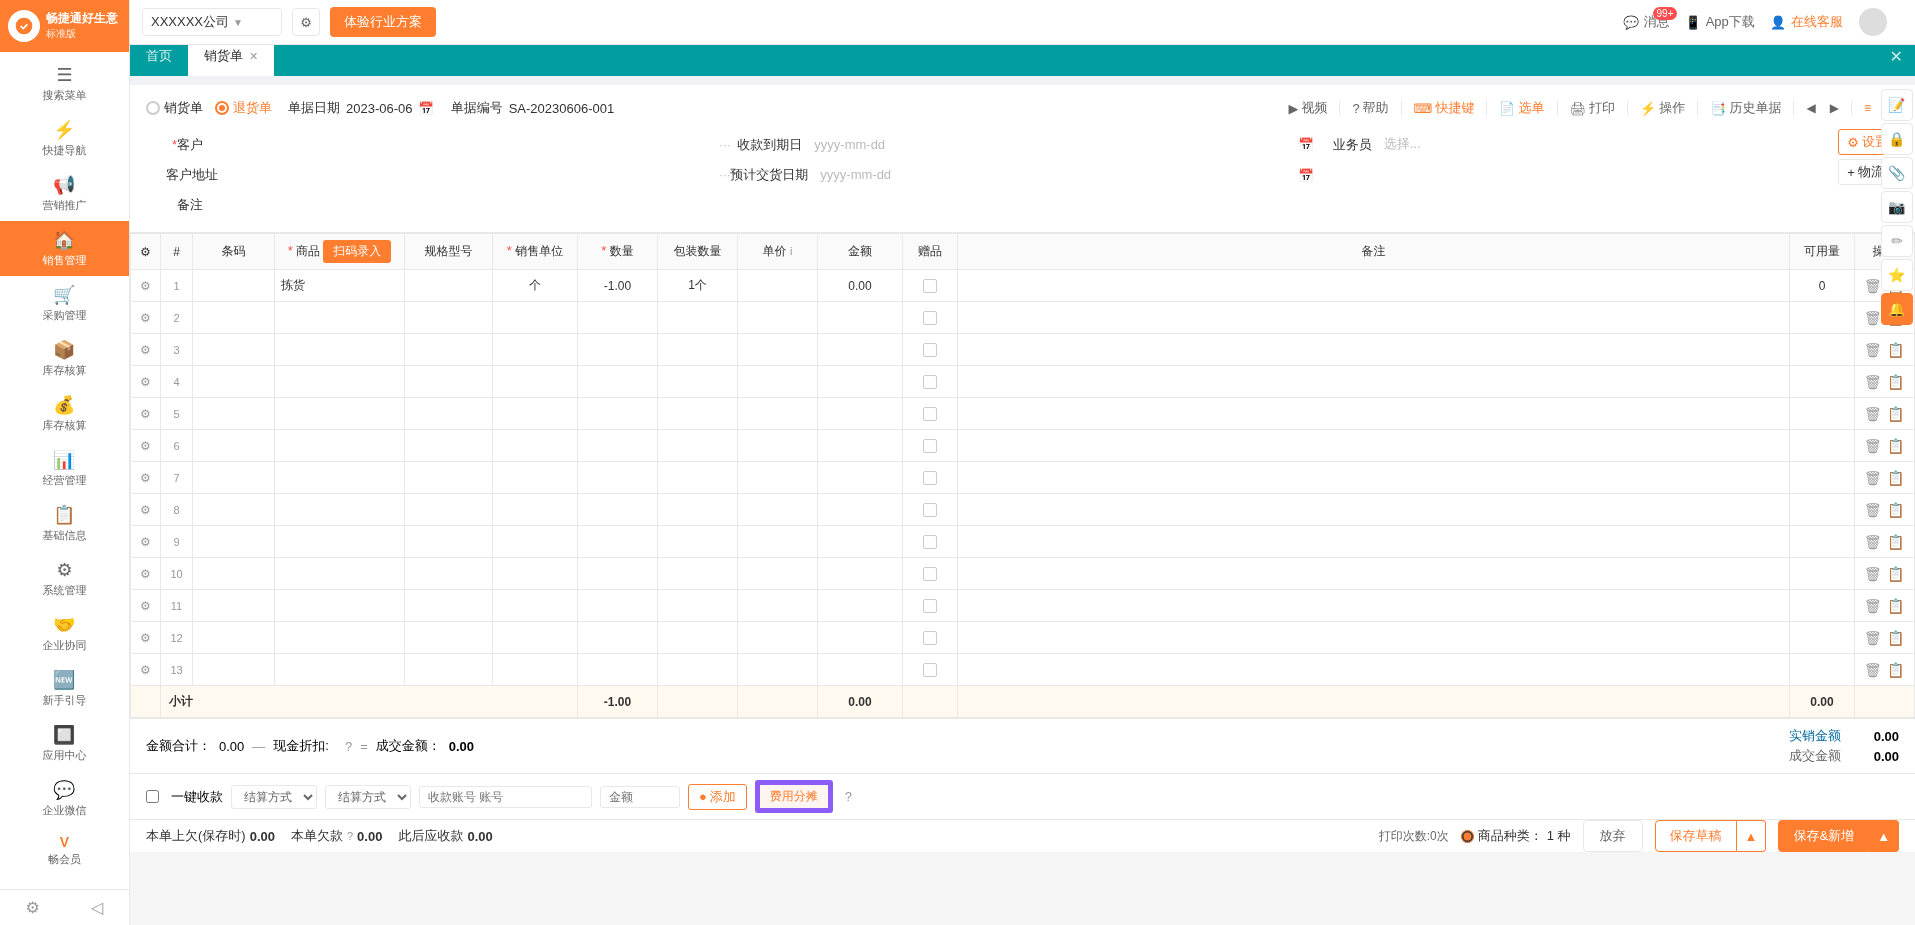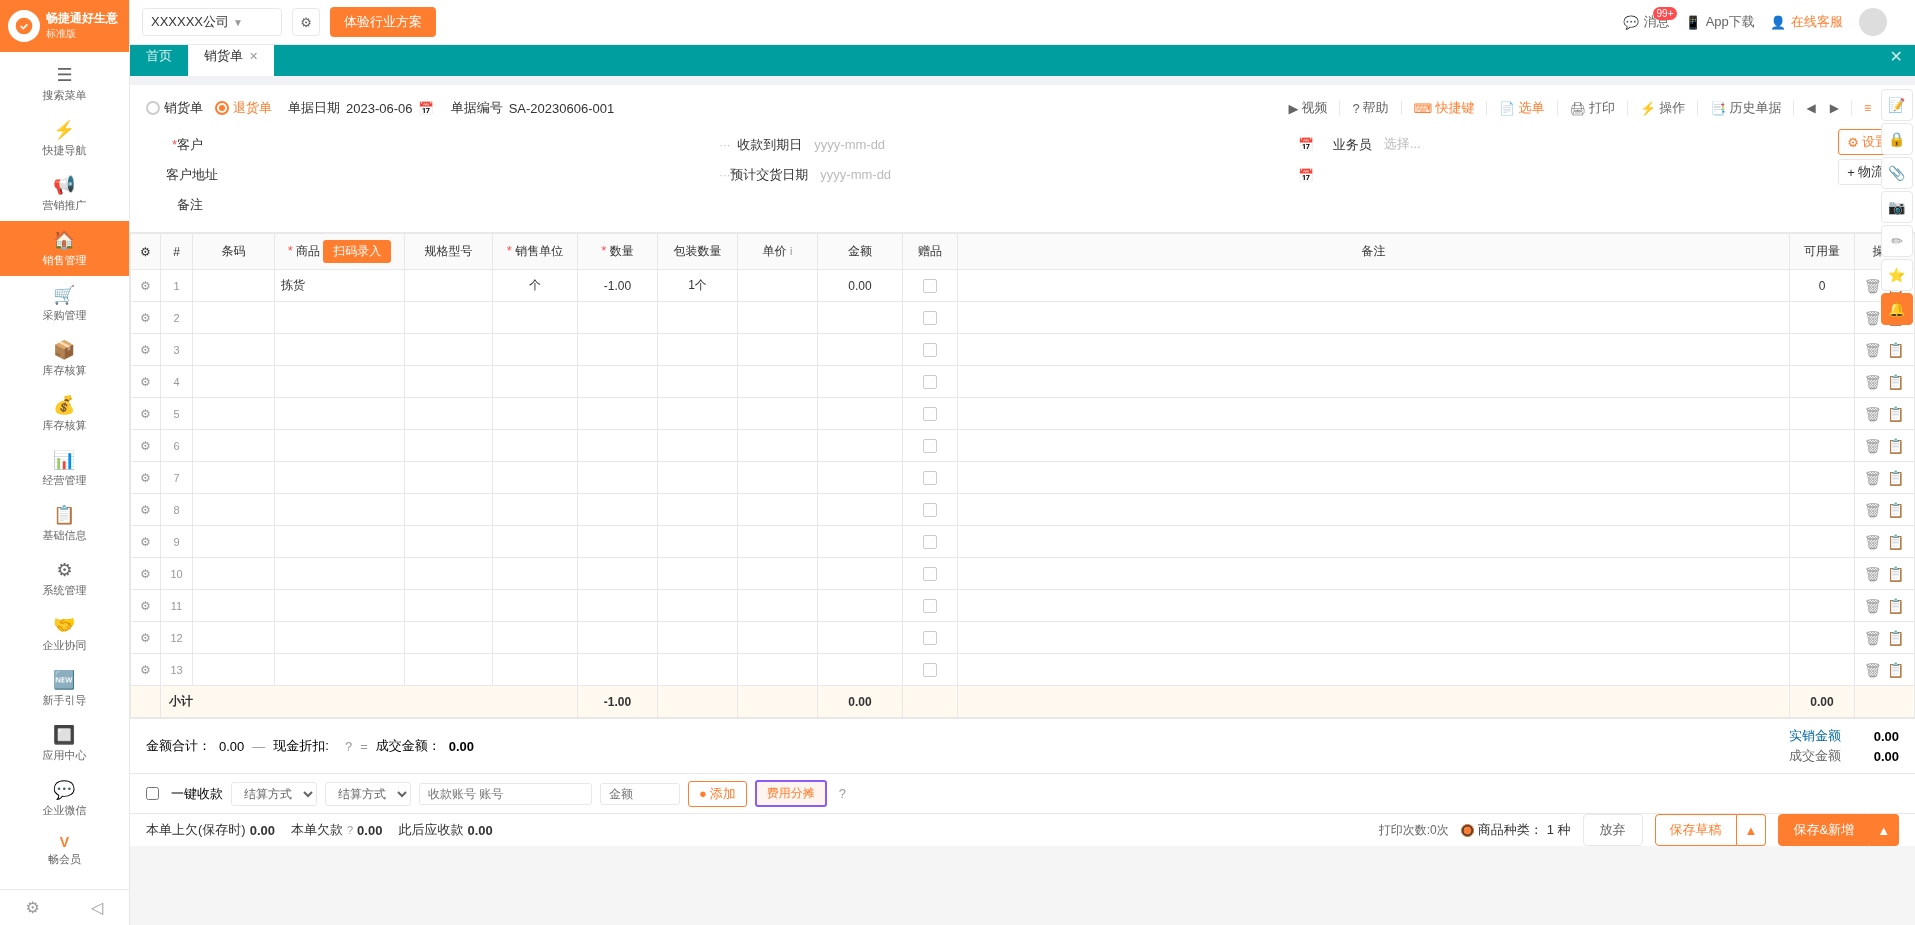--- a/index.html
+++ b/index.html
@@ -160,21 +160,21 @@
     .payment-select {
       border: 1px solid #e8e8e8; padding: 3px 8px; border-radius: 3px;
       color: #666; font-size: 12px; background: #fff; cursor: pointer;
     }
     .add-btn {
       background: #fff; border: 1px solid #ff7d2e; color: #ff7d2e;
       padding: 3px 10px; border-radius: 3px; cursor: pointer; font-size: 12px;
       display: flex; align-items: center; gap: 3px;
     }
     .expense-btn {
-      border: 2px solid #8b5cf6; color: #ff7d2e; padding: 3px 10px;
+      border: 5px solid #8b5cf6; color: #ff7d2e; padding: 3px 10px;
       border-radius: 3px; cursor: pointer; font-size: 12px; background: #fff5f0;
     }
 
     
     .footer {
       background: #fff; padding: 0 16px; border-top: 1px solid #e8e8e8;
       display: flex; align-items: center; gap: 16px;
     }
     .footer-item { display: flex; align-items: center; gap: 4px; color: #333; font-size: 13px; }
     .footer-right { margin-left: auto; display: flex; align-items: center; gap: 12px; }

